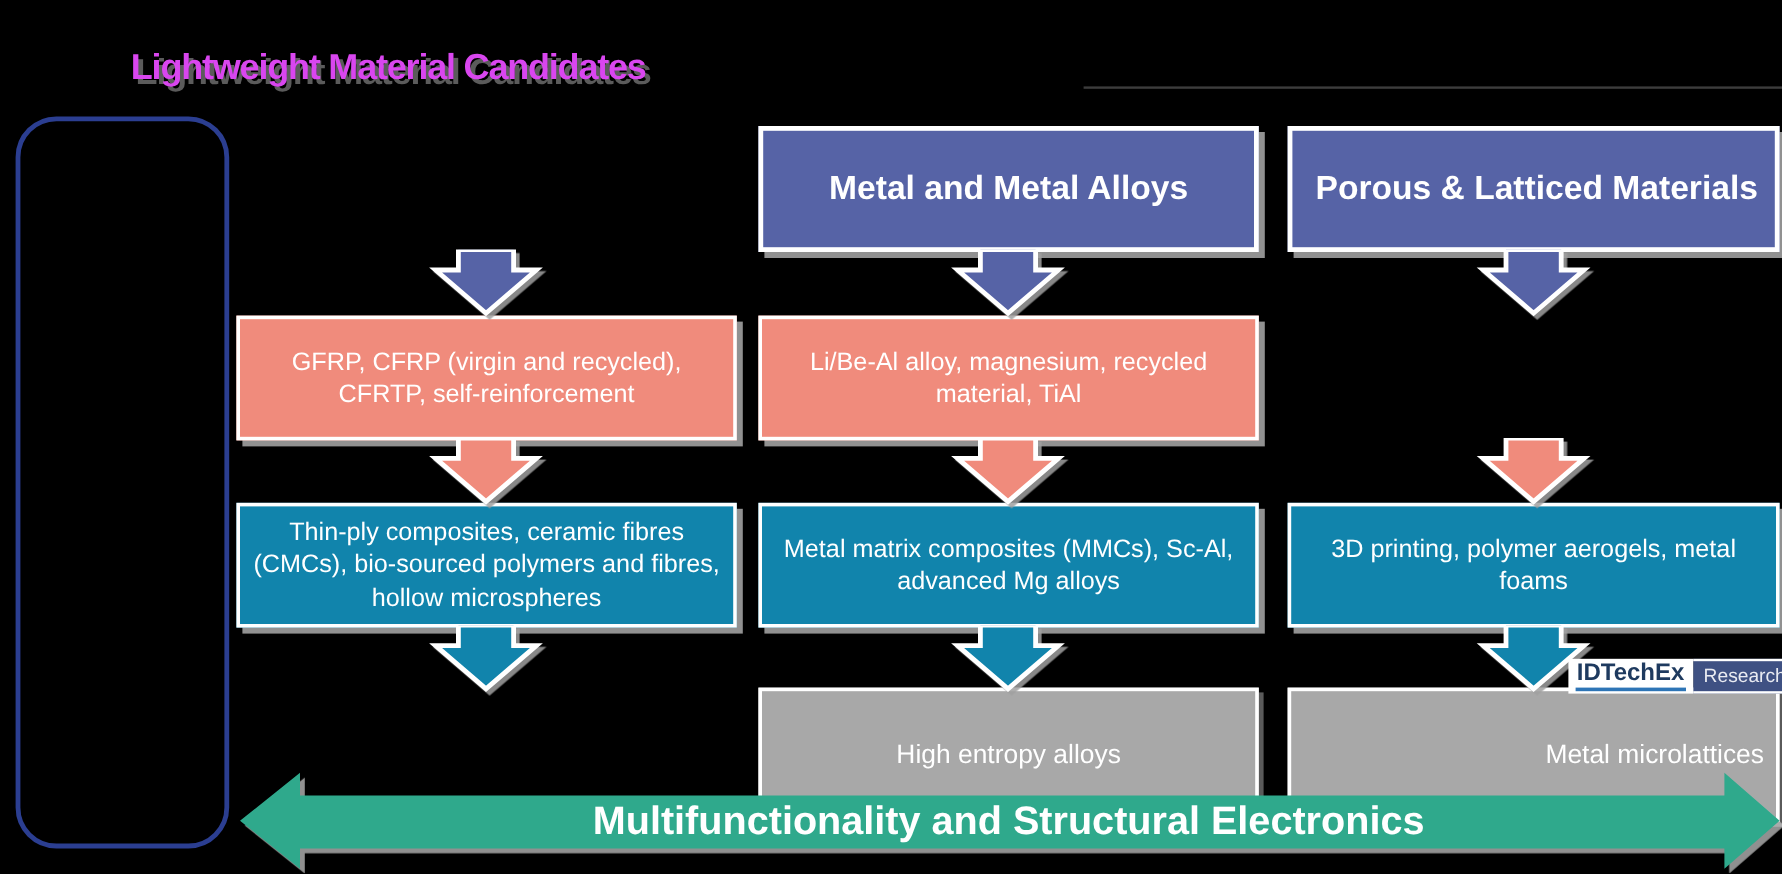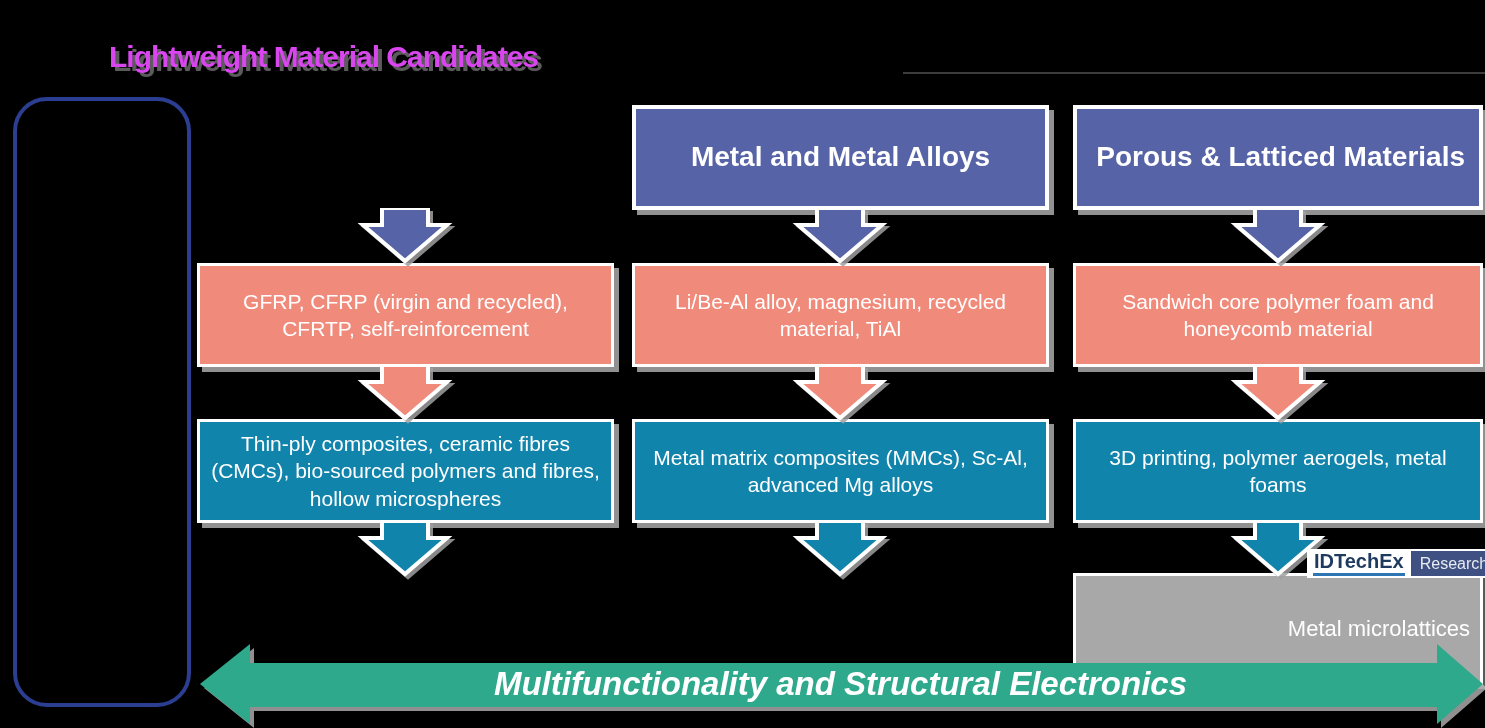--- a/index.html
+++ b/index.html
@@ -59,21 +59,21 @@
   .green-arrow-wrap{
     position:absolute; left:197px; top:642px; width:1287px; height:86px; z-index:3;
   }
   .green-arrow-wrap svg{
     position:absolute; left:0; top:0;
     filter:drop-shadow(4px 4px 0 rgba(205,205,205,0.7));
   }
   .green-arrow-label{
     position:absolute; left:0; top:19px; width:100%; height:46px;
     display:flex; align-items:center; justify-content:center;
-    color:#ffffff; font-size:33px; font-weight:bold; font-style:italic;
+    color:#ffffff; font-size:33px; font-weight:bold; 
     z-index:4;
     text-align:center;
   }
   .logo{
     position:absolute; left:1307px; top:549px; height:29px; z-index:6;
     display:flex; align-items:stretch;
   }
   .logo-brand{
     position:relative; background:#ffffff; color:#1E3A5F;
     font-size:20px; font-weight:bold; padding:1px 7px 6px 7px;
@@ -108,26 +108,26 @@
 
   <div class="box box-header col2">
     <span>Metal and Metal Alloys</span>
   </div>
   <div class="box box-salmon col2">
     <span>Li/Be-Al alloy, magnesium, recycled material, TiAl</span>
   </div>
   <div class="box box-teal col2">
     <span>Metal matrix composites (MMCs), Sc-Al, advanced Mg alloys</span>
   </div>
+  <div class="box box-gray col2">
+    <span>High entropy alloys</span>
+  </div>
 
   <div class="box box-header col3">
     <span>Porous &amp; Latticed Materials</span>
-  </div>
-  <div class="box box-salmon col3">
-    <span>Sandwich core polymer foam and honeycomb material</span>
   </div>
   <div class="box box-teal col3">
     <span>3D printing, polymer aerogels, metal foams</span>
   </div>
   <div class="box box-gray col3">
     <span>Metal microlattices</span>
   </div>
 
   <svg class="flow-arrow a-col1 a-row1" viewBox="0 0 96 58">
     <polygon points="25,0 25,17 6,17 48,53 90,17 71,17 71,0" fill="#5663A6" stroke="#ffffff" stroke-width="4"></polygon>

